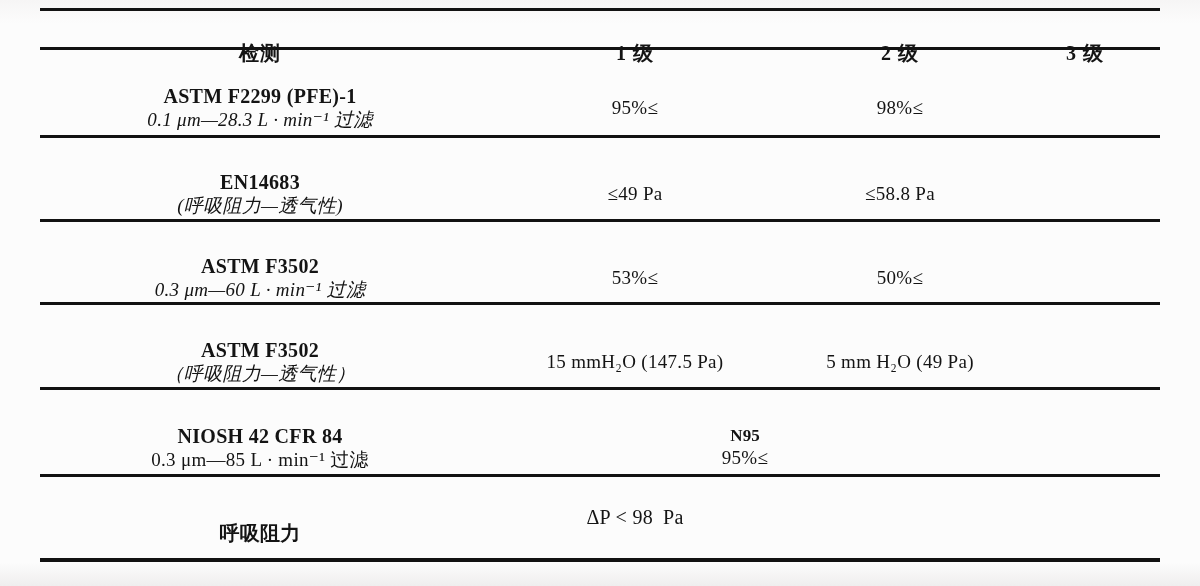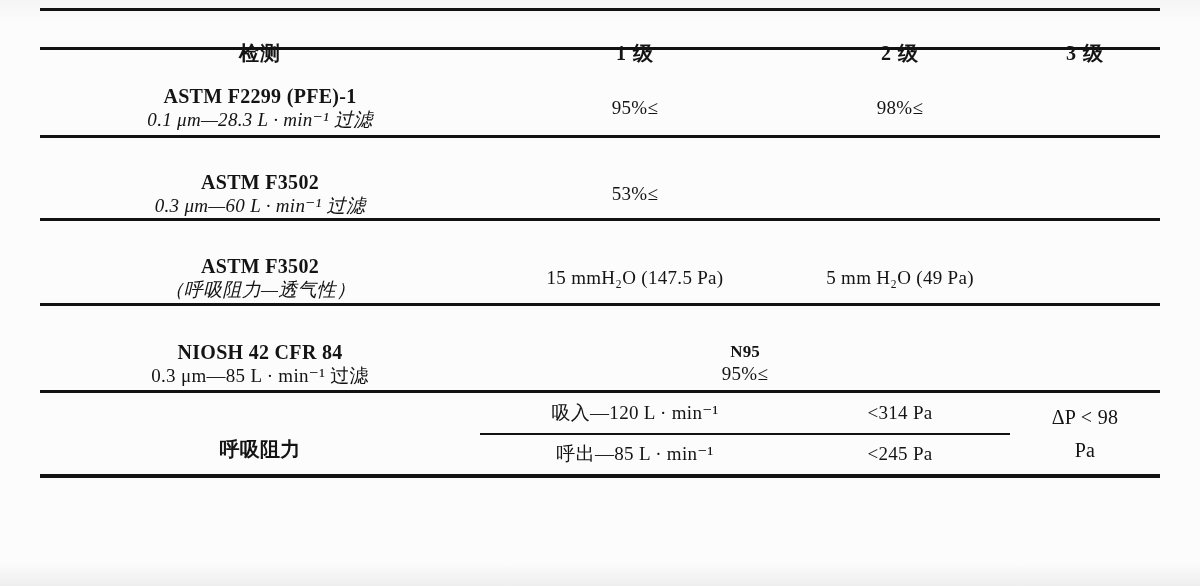--- a/index.html
+++ b/index.html
@@ -81,21 +81,21 @@
     align-items: center;
   }
   .subrow.first { border-bottom: 2px solid #121212; }
   .subcell {
     text-align: center;
     font-size: 19px;
     letter-spacing: 0.3px;
   }
   .dp {
     display: flex;
-    flex-direction: column;
+    flex-direction: row;
     align-items: center;
     justify-content: center;
     gap: 10px;
     font-size: 20px;
     letter-spacing: 0.3px;
   }
 </style>
 </head>
 <body>
 
@@ -112,27 +112,37 @@
     <div class="row r1">
       <div class="cell two">
         <div class="std">ASTM F2299 (PFE)-1</div>
         <div class="cond">0.1 μm—28.3 L · min⁻¹ 过滤</div>
       </div>
       <div class="cell val">95%≤</div>
       <div class="cell val">98%≤</div>
       <div class="cell val"></div>
     </div>
 
+    <div class="row r2">
+      <div class="cell two">
+        <div class="std">EN14683</div>
+        <div class="cond">(呼吸阻力—透气性)</div>
+      </div>
+      <div class="cell val">≤49 Pa</div>
+      <div class="cell val">≤58.8 Pa</div>
+      <div class="cell val"></div>
+    </div>
 
     <div class="row r3">
       <div class="cell two">
         <div class="std">ASTM F3502</div>
         <div class="cond">0.3 μm—60 L · min⁻¹ 过滤</div>
       </div>
       <div class="cell val">53%≤</div>
+      <div class="cell val">50%≤</div>
       <div class="cell val"></div>
     </div>
 
     <div class="row r4">
       <div class="cell two">
         <div class="std">ASTM F3502</div>
         <div class="cond">（呼吸阻力—透气性）</div>
       </div>
       <div class="cell val">15 mmH₂O (147.5 Pa)</div>
       <div class="cell val">5 mm H₂O (49 Pa)</div>
@@ -146,30 +156,20 @@
       </div>
       <div class="cell two span23">
         <div class="nval">N95</div>
         <div class="val">95%≤</div>
       </div>
       <div class="cell val"></div>
     </div>
 
     <div class="row r6">
       <div class="cell std">呼吸阻力</div>
-      <div class="subwrap">
-        <div class="subrow first">
-          <div class="subcell">吸入—120 L · min⁻¹</div>
-          <div class="subcell">&lt;314 Pa</div>
-        </div>
-        <div class="subrow">
-          <div class="subcell">呼出—85 L · min⁻¹</div>
-          <div class="subcell">&lt;245 Pa</div>
-        </div>
-      </div>
       <div class="dp">
         <div>ΔP &lt; 98</div>
         <div>Pa</div>
       </div>
     </div>
 
   </div>
 </div>
 
 </body></html>

